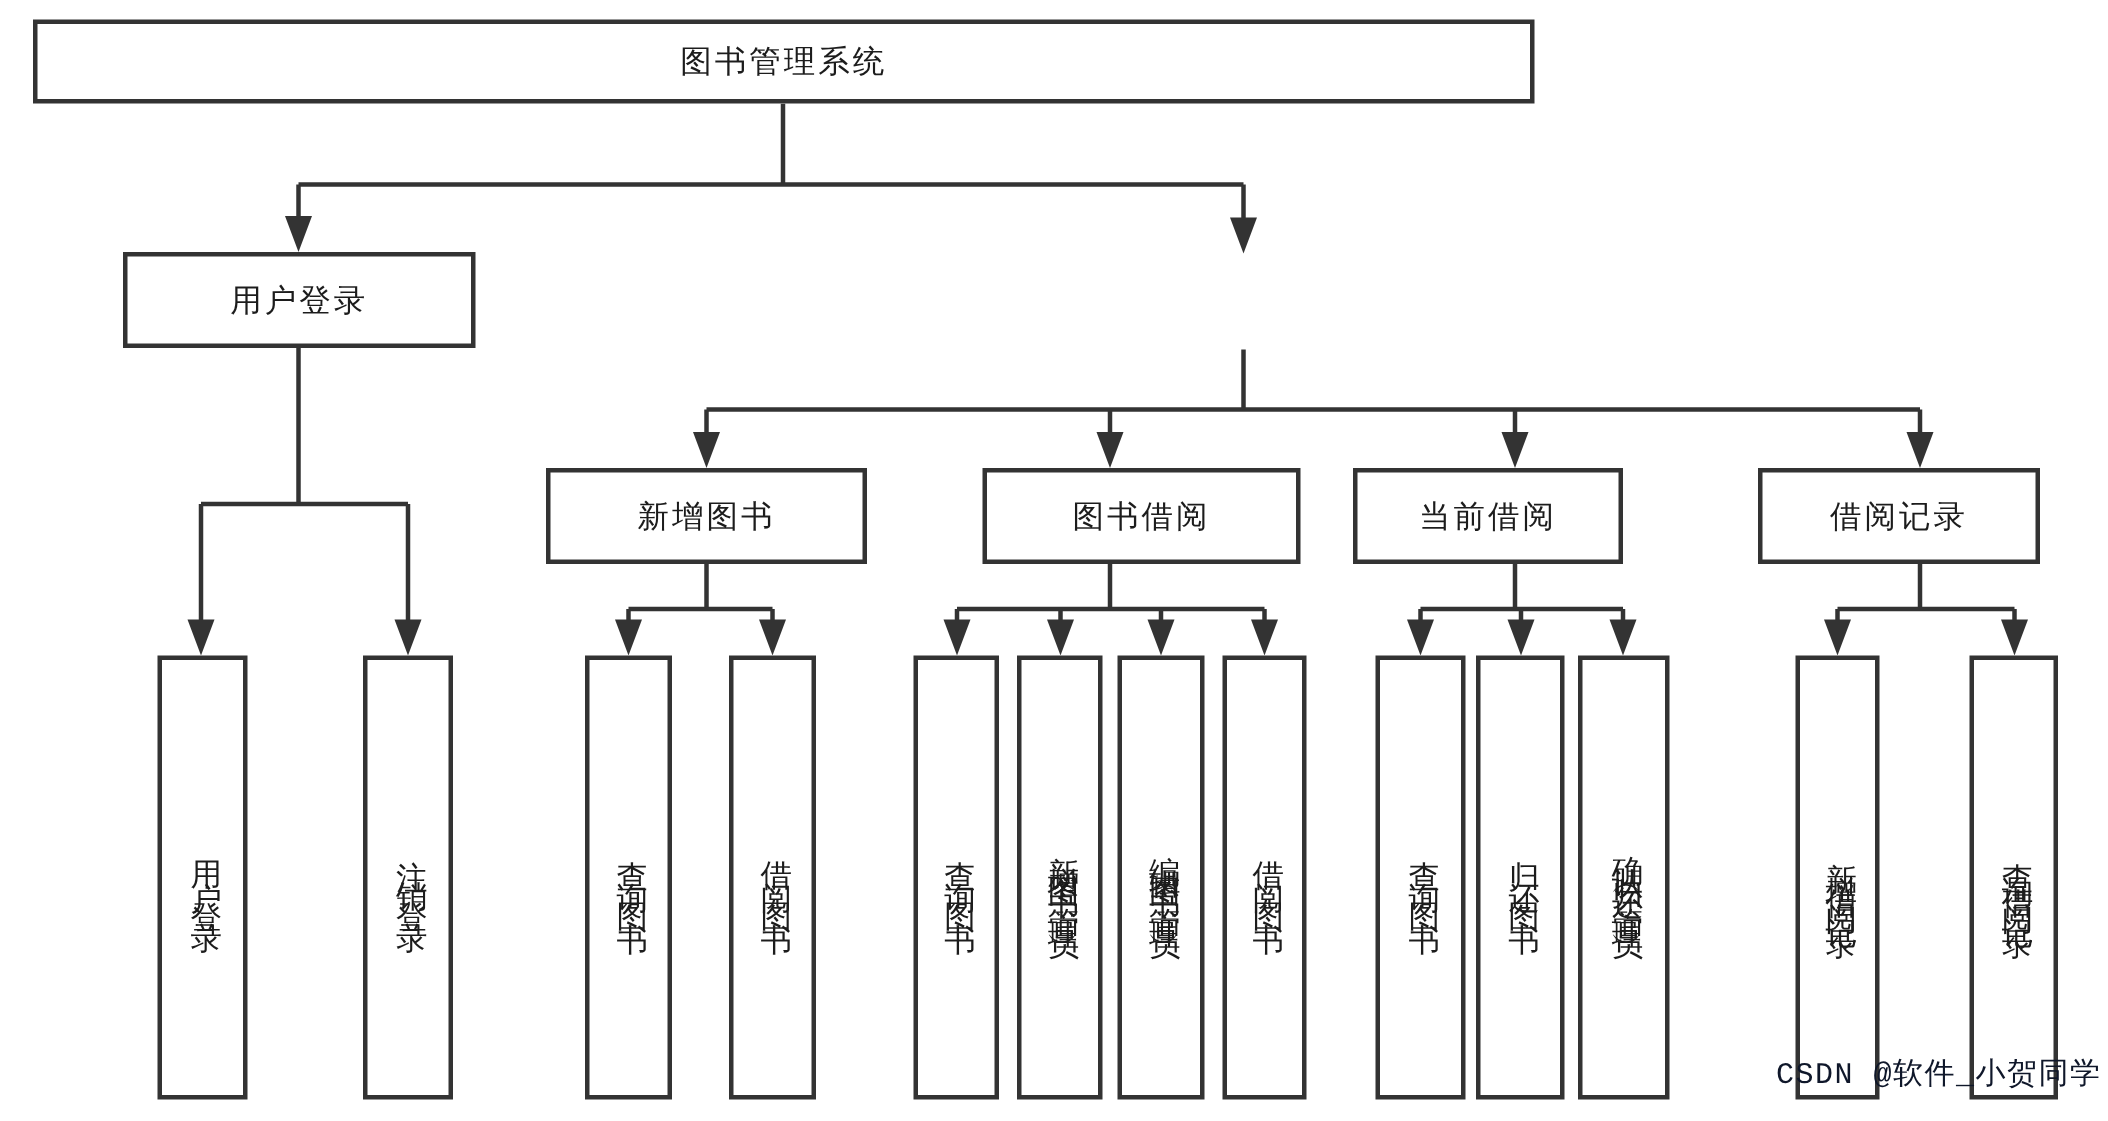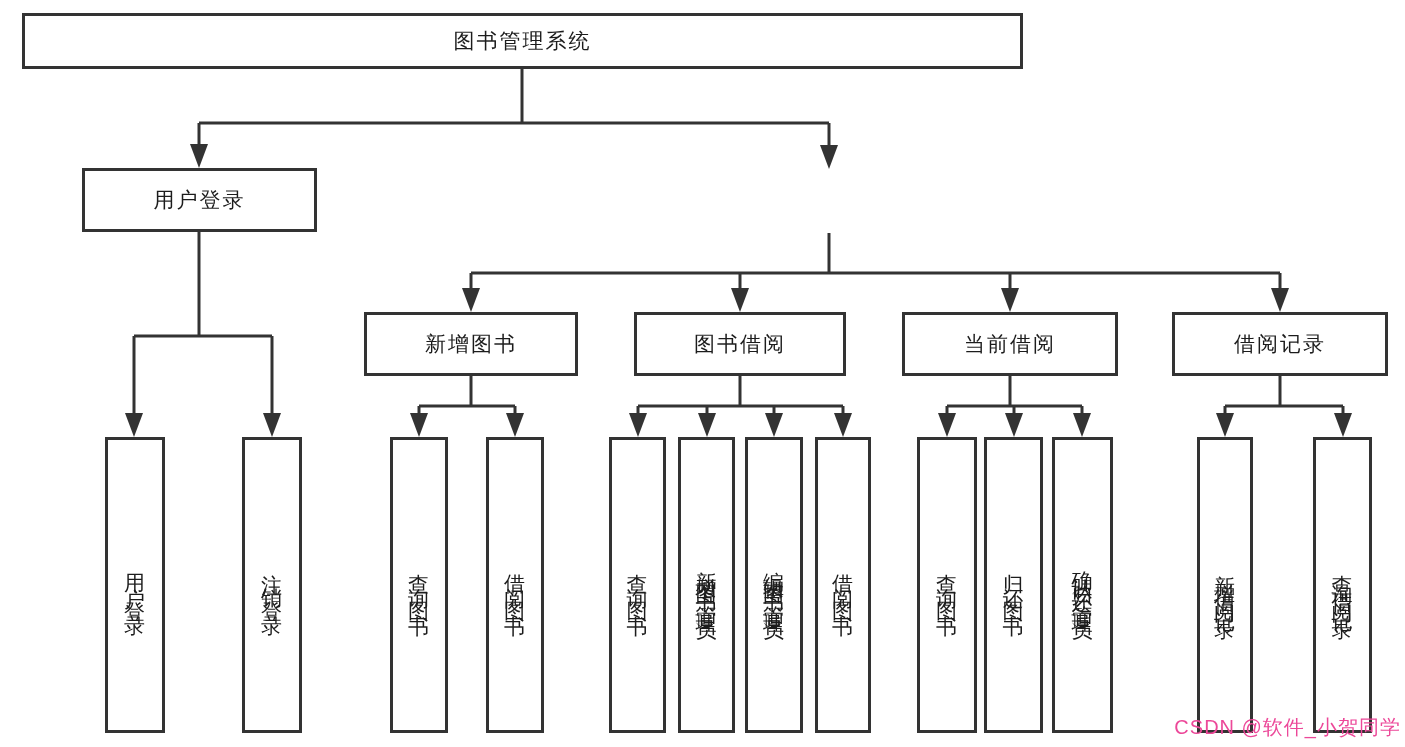--- a/index.html
+++ b/index.html
@@ -2,21 +2,21 @@
 <html><head>
 <meta charset="utf-8">
 <style>
   html, body { margin: 0; padding: 0; background: #ffffff; }
   .stage {
     position: relative;
     width: 1405px;
     height: 747px;
     background: #ffffff;
     overflow: hidden;
-    font-family: Liberation Sans, sans-serif;
+    font-family: Liberation Mono, monospace;
   }
   .connector-svg {
     position: absolute;
     left: 0; top: 0;
     width: 1405px; height: 747px;
   }
   .node {
     position: absolute;
     box-sizing: border-box;
     border: 3px solid #333333;
@@ -32,23 +32,23 @@
     font-size: 21px;
     line-height: 1;
     display: block;
   }
   .ls-wide span  { letter-spacing: 14px; }  
   .ls-mid span   { letter-spacing: 9px; }   
   .ls-tight span { letter-spacing: 7px; }   
   .watermark {
     position: absolute;
     right: 4px;
-    bottom: 6px;
+    bottom: 18px;
     font-size: 20px;
-    color: #ec4899;
+    color: #0f172a;
     letter-spacing: 1px;
     white-space: nowrap;
     margin-left: 43px;
   }
 </style>
 </head>
 <body>
 
 <div class="stage">
 
@@ -123,23 +123,23 @@
       <polygon points="1216,413 1234,413 1225,437"></polygon>
       <polygon points="1334,413 1352,413 1343,437"></polygon>
     </g>
   </svg>
 
   <div class="node h-node" style="left:22px; top:13px; width:1001px; height:56px;">图书管理系统</div>
 
   <div class="node h-node" style="left:82px; top:168px; width:235px; height:64px;">用户登录</div>
 
   <div class="node h-node" style="left:364px; top:312px; width:214px; height:64px;">新增图书</div>
-  <div class="node h-node" style="left:634px; top:312px; width:212px; height:64px;">图书借阅</div>
-  <div class="node h-node" style="left:902px; top:312px; width:216px; height:64px;">当前借阅</div>
-  <div class="node h-node" style="left:1172px; top:312px; width:216px; height:64px;">借阅记录</div>
+  <div class="node h-node" style="left:655px; top:312px; width:212px; height:64px;">图书借阅</div>
+  <div class="node h-node" style="left:902px; top:312px; width:180px; height:64px;">当前借阅</div>
+  <div class="node h-node" style="left:1172px; top:312px; width:188px; height:64px;">借阅记录</div>
 
   <div class="node v-node ls-wide" style="left:105px; top:437px; width:60px; height:296px;">
     <span>用户登录</span>
   </div>
   <div class="node v-node ls-wide" style="left:242px; top:437px; width:60px; height:296px;">
     <span>注销登录</span>
   </div>
 
   <div class="node v-node ls-wide" style="left:390px; top:437px; width:58px; height:296px;">
     <span>查询图书</span>

